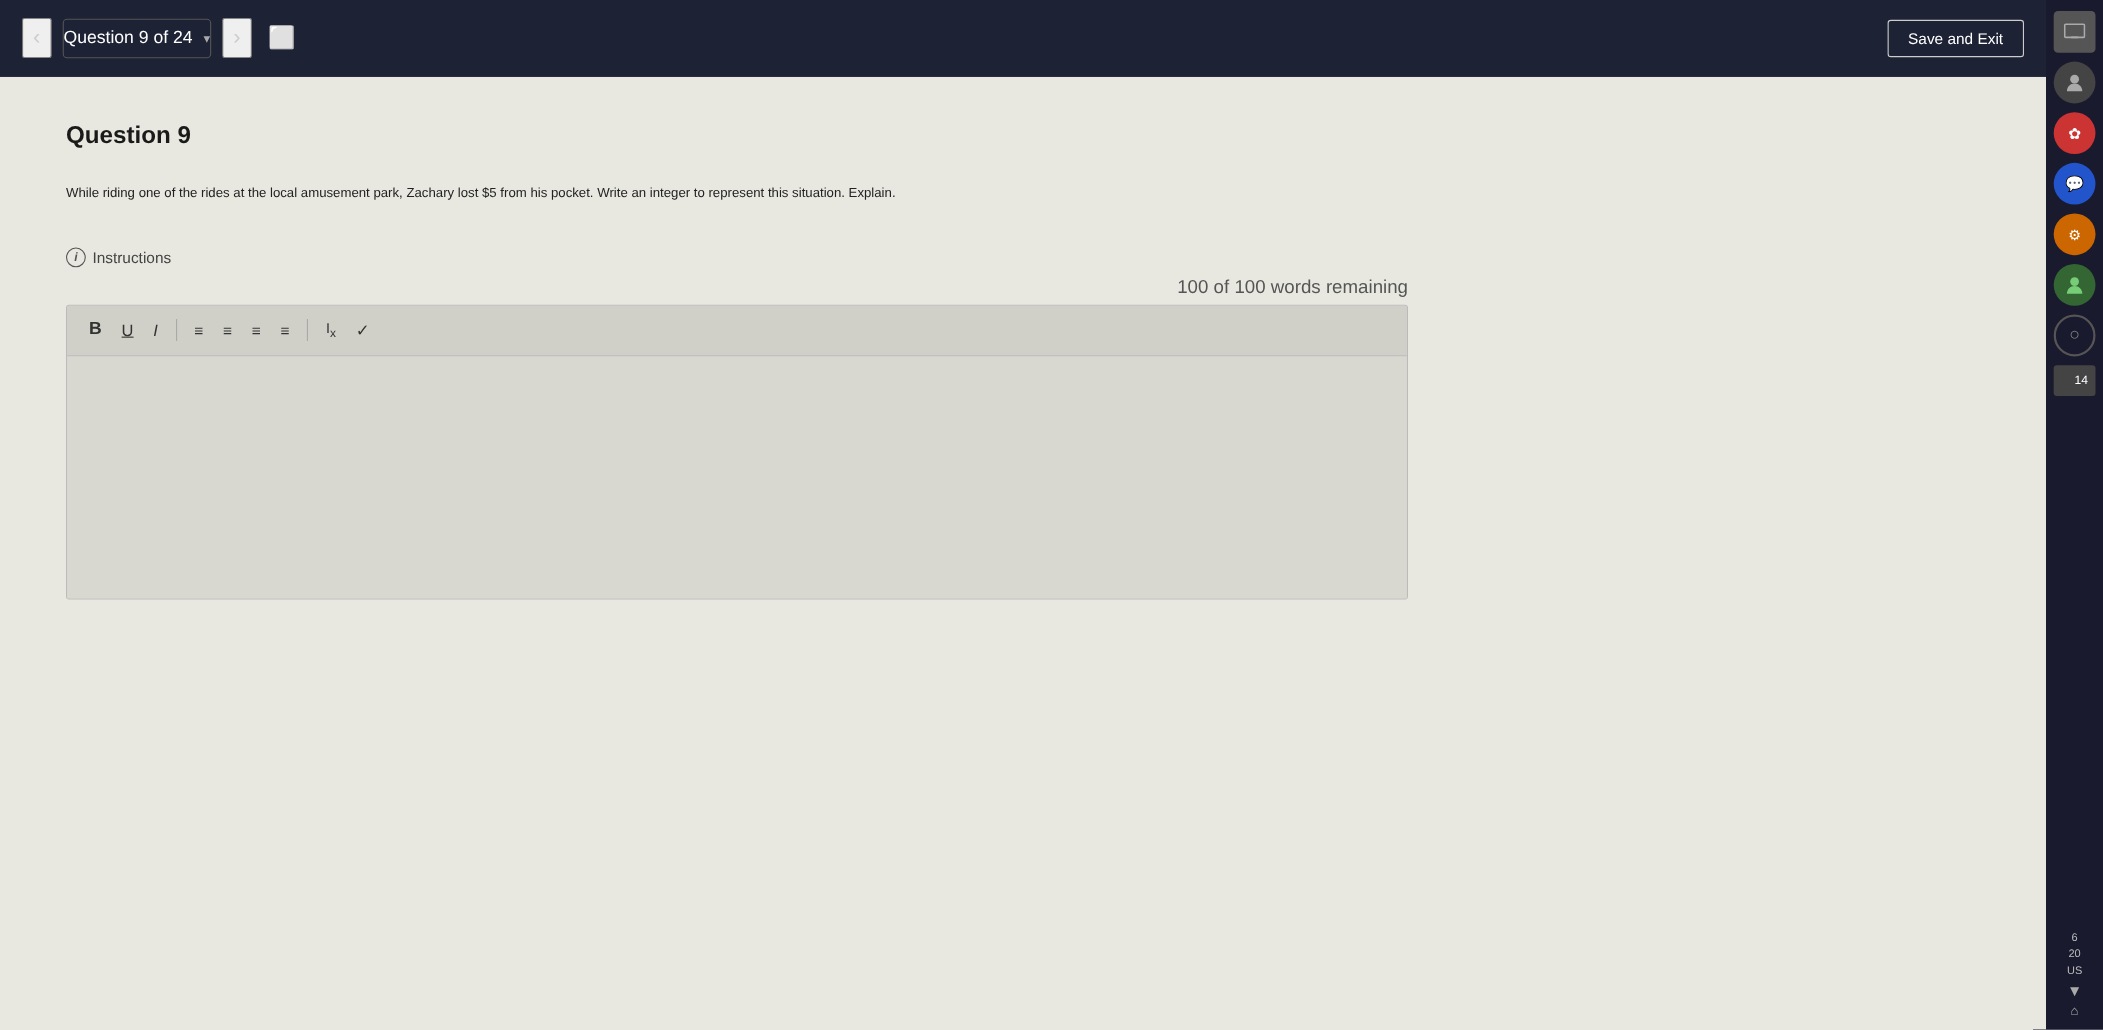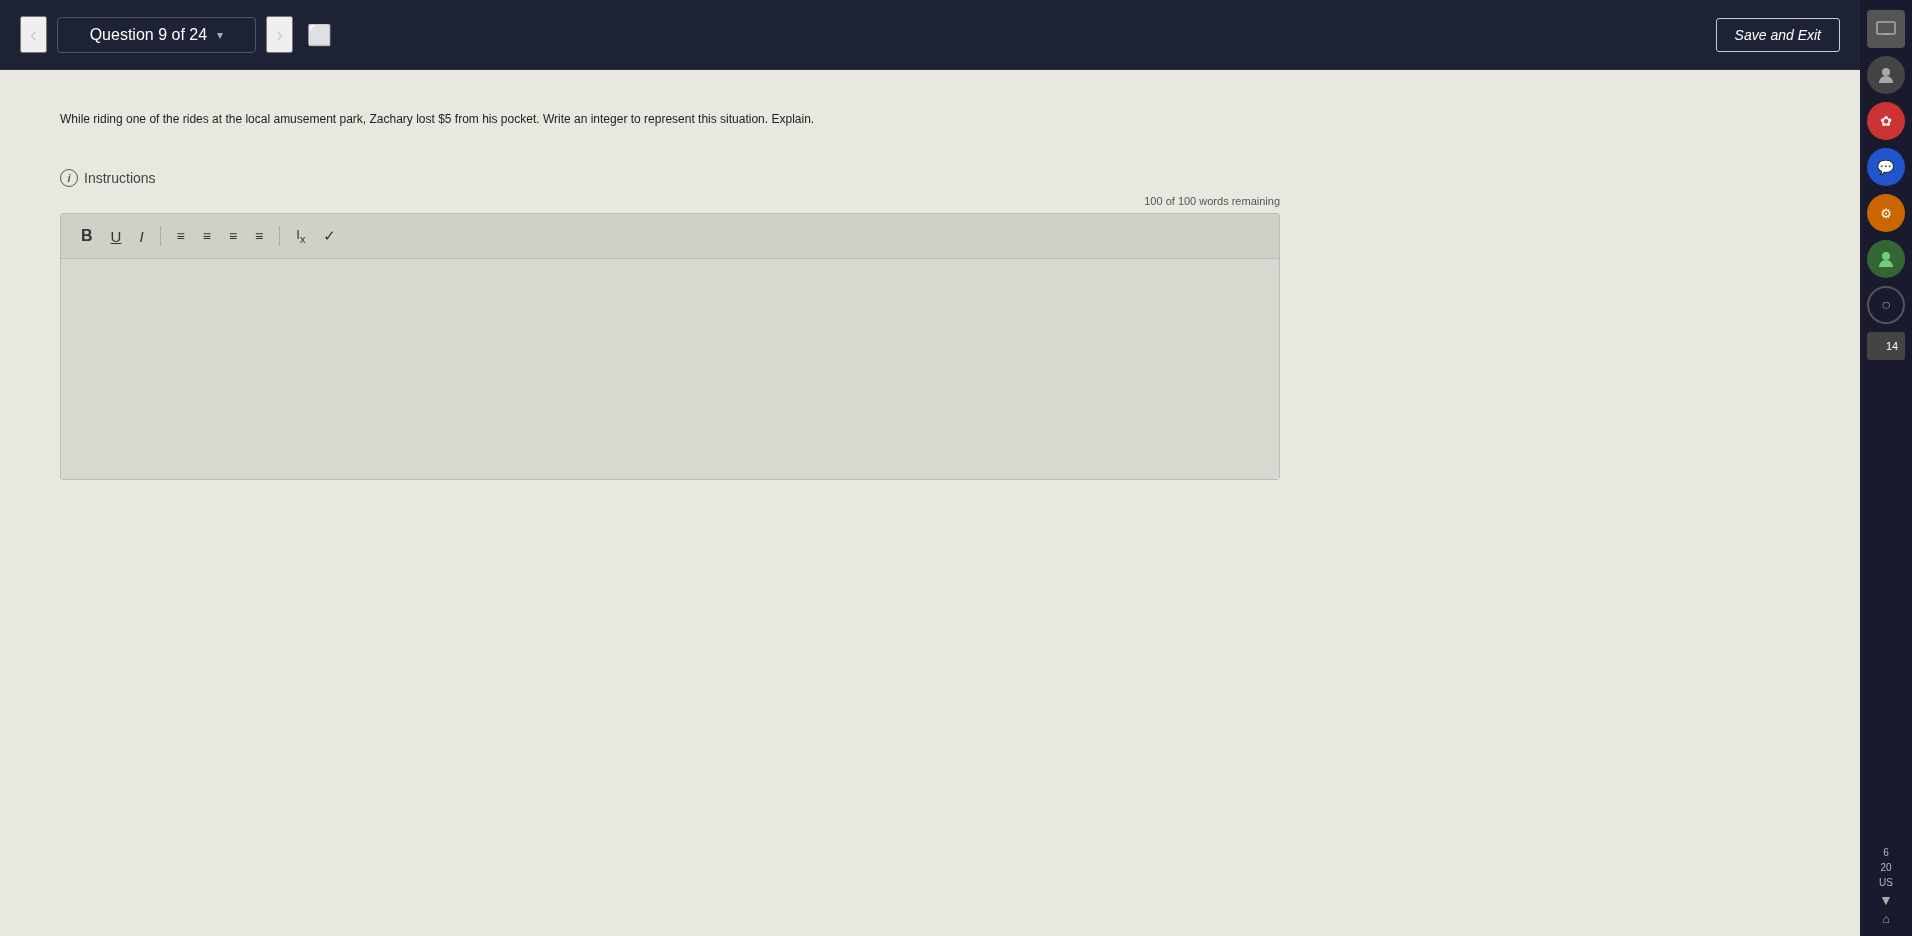--- a/index.html
+++ b/index.html
@@ -40,21 +40,21 @@
       font-size: 20px;
       cursor: pointer;
       padding: 5px 8px;
     }
 
     .question-selector {
       border: 1px solid #555;
       border-radius: 4px;
       background: transparent;
       color: #fff;
-      padding: 8px 32px;
+      padding: 8px 0;
       font-size: 16px;
       display: flex;
       align-items: center;
       gap: 10px;
       cursor: pointer;
       text-align: right;
     }
 
     .question-selector .dropdown-arrow {
       font-size: 12px;
@@ -77,21 +77,20 @@
 
     .save-exit-btn {
       margin-left: auto;
       border: 1px solid #ccc;
       background: transparent;
       color: #fff;
       padding: 8px 18px;
       font-size: 14px;
       cursor: pointer;
       border-radius: 3px;
-      font-style: italic;
     }
 
     
     .content-area {
       flex: 1;
       background: #e8e8e0;
       padding: 40px 60px;
       overflow-y: auto;
     }
 
@@ -128,21 +127,21 @@
       align-items: center;
       justify-content: center;
       font-size: 11px;
       color: #555;
       font-style: italic;
       font-weight: bold;
     }
 
     .word-count {
       text-align: right;
-      font-size: 11px;
+      font-size: 17px;
       color: #555;
       margin-bottom: 6px;
       max-width: 1220px;
     }
 
     .editor-container {
       background: #d8d8d0;
       border: 1px solid #bbb;
       border-radius: 3px;
       max-width: 1220px;
@@ -277,20 +276,21 @@
     <div class="question-selector">
       <span>Question 9 of 24</span>
       <span class="dropdown-arrow">▾</span>
     </div>
     <button class="nav-forward">›</button>
     <span class="bookmark-icon">⬜</span>
     <button class="save-exit-btn">Save and Exit</button>
   </div>
 
   <div class="content-area">
+    <div class="question-title">Question 9</div>
     <div class="question-body">While riding one of the rides at the local amusement park, Zachary lost $5 from his pocket. Write an integer to represent this situation. Explain.</div>
 
     <div class="instructions-row">
       <span class="info-icon">i</span>
       <span>Instructions</span>
     </div>
 
     <div class="word-count">100 of 100 words remaining</div>
 
     <div class="editor-container">

